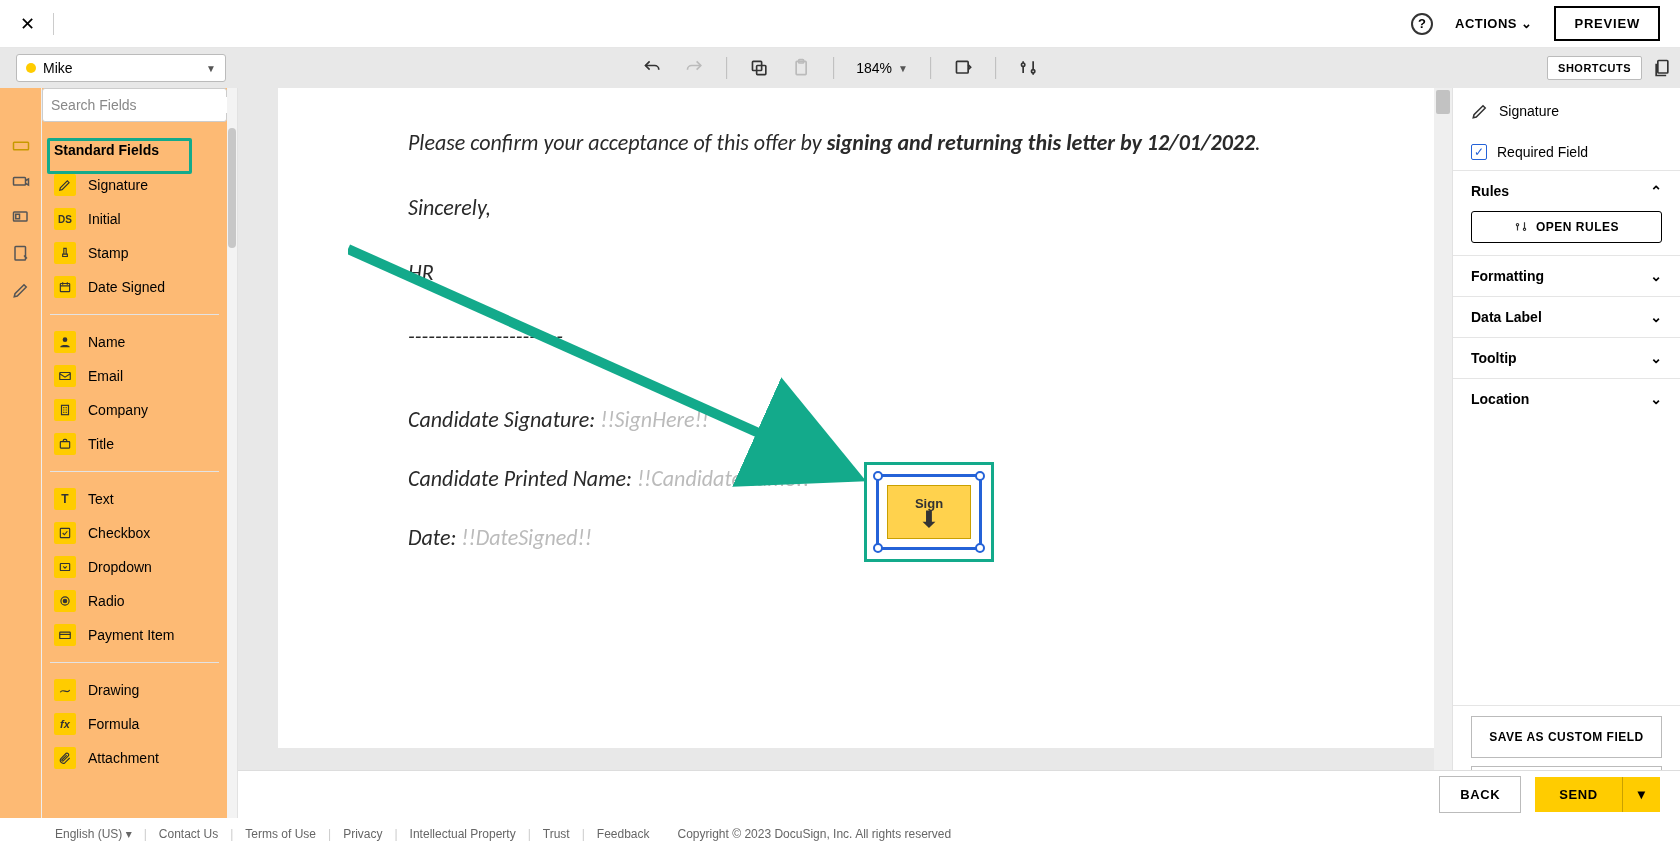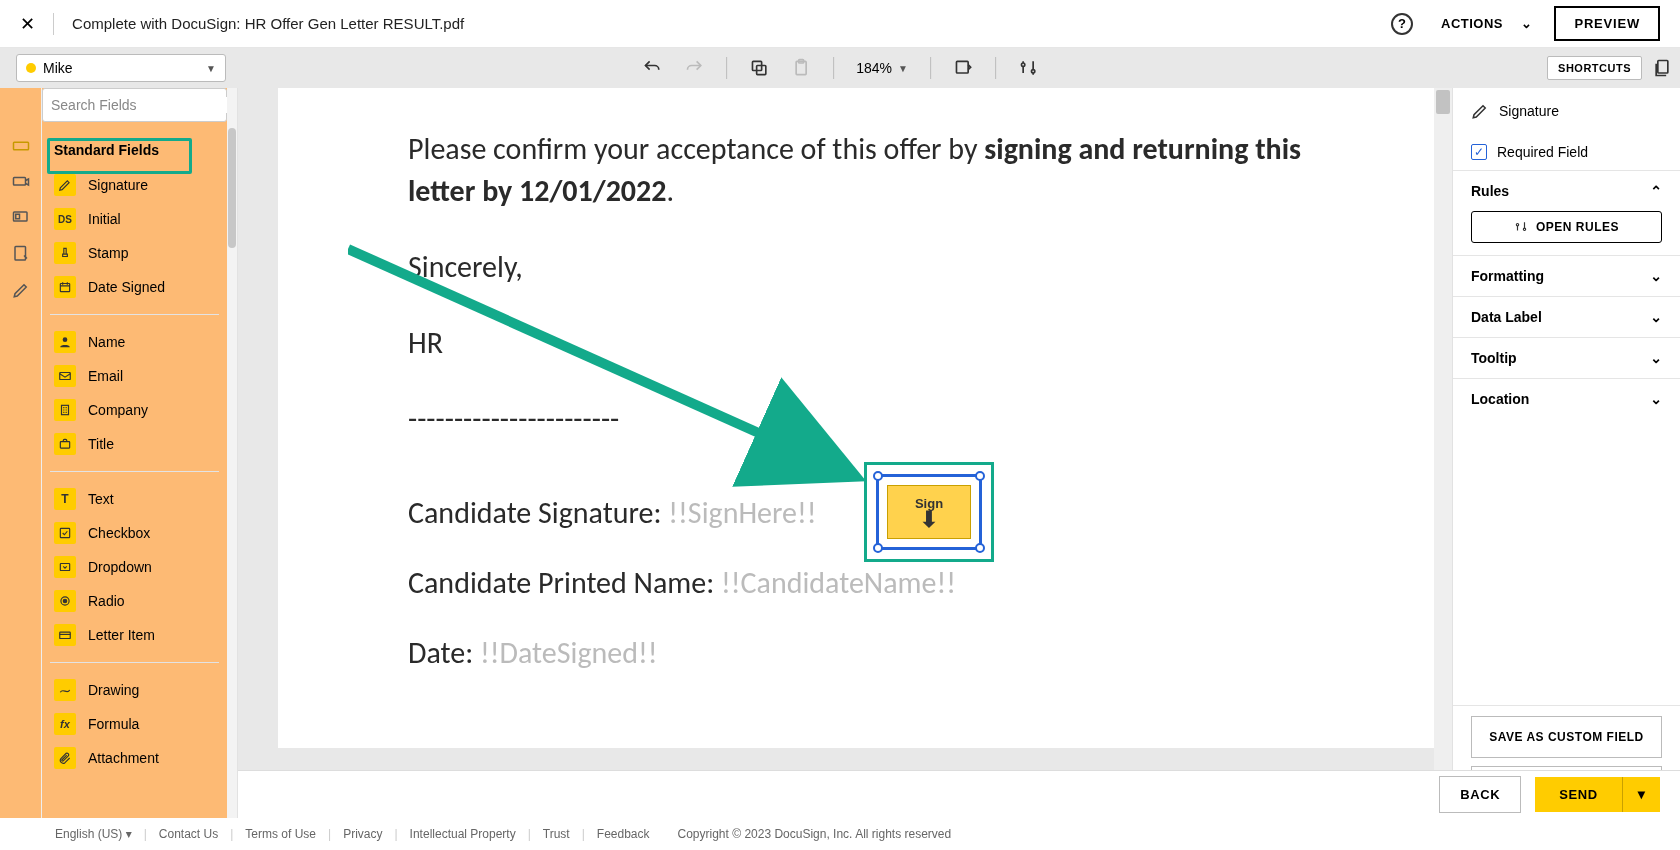--- a/index.html
+++ b/index.html
@@ -5,21 +5,21 @@
 *{box-sizing:border-box;margin:0;padding:0;}
 html,body{width:1680px;height:850px;font-family:-apple-system,BlinkMacSystemFont,"Segoe UI",Helvetica,Arial,sans-serif;font-size:14px;color:#000;overflow:hidden;}
 
 .top-header{height:48px;border-bottom:1px solid #e6e6e6;display:flex;align-items:center;padding:0 20px;justify-content:space-between;}
 .top-header-left{display:flex;align-items:center;gap:18px;}
 .close-top{font-size:18px;cursor:pointer;}
 .vdiv{height:22px;border-left:1px solid #ccc;}
 .doc-title{font-size:15px;color:#222;}
 .top-header-right{display:flex;align-items:center;gap:22px;}
 .help-i{width:22px;height:22px;border:2px solid #333;border-radius:50%;text-align:center;font-size:13px;font-weight:700;line-height:18px;}
-.actions-btn{font-weight:700;letter-spacing:0.5px;font-size:13px;cursor:pointer;display:flex;gap:18px;margin-left:6px;}
+.actions-btn{font-weight:700;letter-spacing:0.5px;font-size:13px;cursor:pointer;display:flex;gap:4px;}
 .preview-btn{border:2px solid #000;padding:8px 18px;font-weight:700;letter-spacing:0.8px;font-size:13px;cursor:pointer;background:#fff;}
 
 .sub-bar{height:40px;background:#e8e8e8;display:flex;align-items:center;padding-left:16px;padding-right:8px;justify-content:space-between;}
 .recip-select{width:210px;height:28px;background:#fff;border:1px solid #bbb;border-radius:3px;display:flex;align-items:center;justify-content:space-between;padding:0 9px;cursor:pointer;}
 .recip-dot{width:10px;height:10px;border-radius:50%;background:#ffcc00;margin-right:7px;}
 .recip-name{flex:1;font-size:14px;}
 .chev{font-size:10px;color:#555;}
 .sub-bar-middle{display:flex;align-items:center;gap:22px;position:absolute;left:50%;transform:translateX(-50%);}
 .ico-btn{width:20px;height:20px;cursor:pointer;color:#333;display:flex;align-items:center;justify-content:center;}
 .ico-btn.muted{color:#bbb;}
@@ -43,21 +43,21 @@
 .fl-item{display:flex;align-items:center;gap:12px;padding:6px 4px;cursor:grab;font-size:14px;}
 .fl-sep{border:none;border-top:1px solid #e3e3e3;margin:10px 0;}
 .fl-icon{width:22px;height:22px;background:#ffcc00;border-radius:2px;display:flex;align-items:center;justify-content:center;font-size:12px;font-weight:700;color:#333;}
 .fl-icon svg{width:14px;height:14px;}
 .sig-highlight{position:absolute;border:3px solid #13aa8b;border-radius:2px;top:50px;left:5px;width:145px;height:36px;pointer-events:none;}
 .scrollbar-fake{width:10px;background:#f3f3f3;}
 .scrollbar-fake .thumb{width:8px;background:#c7c7c7;margin:40px auto 0;height:120px;border-radius:4px;}
 
 .canvas-area{flex:1;background:#e8e8e8;position:relative;overflow:hidden;}
 .doc-page{position:absolute;left:40px;top:0;width:1164px;height:660px;background:#fff;padding:40px 130px;}
-.doc-text{font-size:30px;color:#2a2a2a;font-family:Calibri,Arial,sans-serif;line-height:1.4;}
+.doc-text{font-size:22px;color:#2a2a2a;font-family:Calibri,Arial,sans-serif;line-height:1.4;font-style:italic;}
 .doc-text b{font-weight:700;}
 .cand-line{margin-top:52px;}
 .ph{color:#bbb;}
 .sign-tag{position:absolute;top:374px;left:626px;width:130px;height:100px;border:3px solid #13aa8b;background:#fff;display:flex;align-items:center;justify-content:center;}
 .sign-inner{width:106px;height:76px;border:3px solid #2462d8;position:relative;}
 .sign-yellow{position:absolute;top:8px;left:8px;right:8px;bottom:8px;background:#ffd24d;border:1px solid #c9a000;display:flex;flex-direction:column;align-items:center;justify-content:center;font-size:13px;font-weight:700;color:#333;}
 .sign-yellow .arrdn{font-size:22px;line-height:18px;}
 .handle{position:absolute;width:10px;height:10px;border:2px solid #2462d8;border-radius:50%;background:#fff;}
 .h-tl{top:-6px;left:-6px;}.h-tr{top:-6px;right:-6px;}.h-bl{bottom:-6px;left:-6px;}.h-br{bottom:-6px;right:-6px;}
 .page-scroll-v{position:absolute;right:0;top:0;width:18px;height:100%;background:#efefef;}
@@ -88,21 +88,20 @@
 .footer a{color:#666;text-decoration:none;}
 .footer .fsep{color:#ccc;}
 </style>
 </head>
 <body>
 
 <div class="top-header">
   <div class="top-header-left">
     <span class="close-top">✕</span>
     <span class="vdiv"></span>
-    <span class="doc-title">Complete with DocuSign: HR Offer Gen Letter RESULT.pdf</span>
   </div>
   <div class="top-header-right">
     <span class="help-i">?</span>
     <span class="actions-btn">
         <span>ACTIONS</span> 
         <span>⌄</span>
       </span>
     <button class="preview-btn">PREVIEW</button>
   </div>
 </div>
@@ -313,21 +312,21 @@
             </span>
             <span>Radio</span>
           </div>
         <div class="fl-item">
             <span class="fl-icon">
               <svg viewBox="0 0 24 24" fill="none" stroke="#333" stroke-width="2">
                 <rect x="3" y="7" width="18" height="11" rx="1"></rect>
                 <path d="M3 11h18"></path>
               </svg>
             </span>
-            <span>Letter Item</span>
+            <span>Payment Item</span>
           </div>
         <hr class="fl-sep">
         <div class="fl-item">
             <span class="fl-icon">
               <svg viewBox="0 0 24 24" fill="none" stroke="#333" stroke-width="2">
                 <path d="M4 16c4-8 12 4 16-4"></path>
               </svg>
             </span>
             <span>Drawing</span>
           </div>

